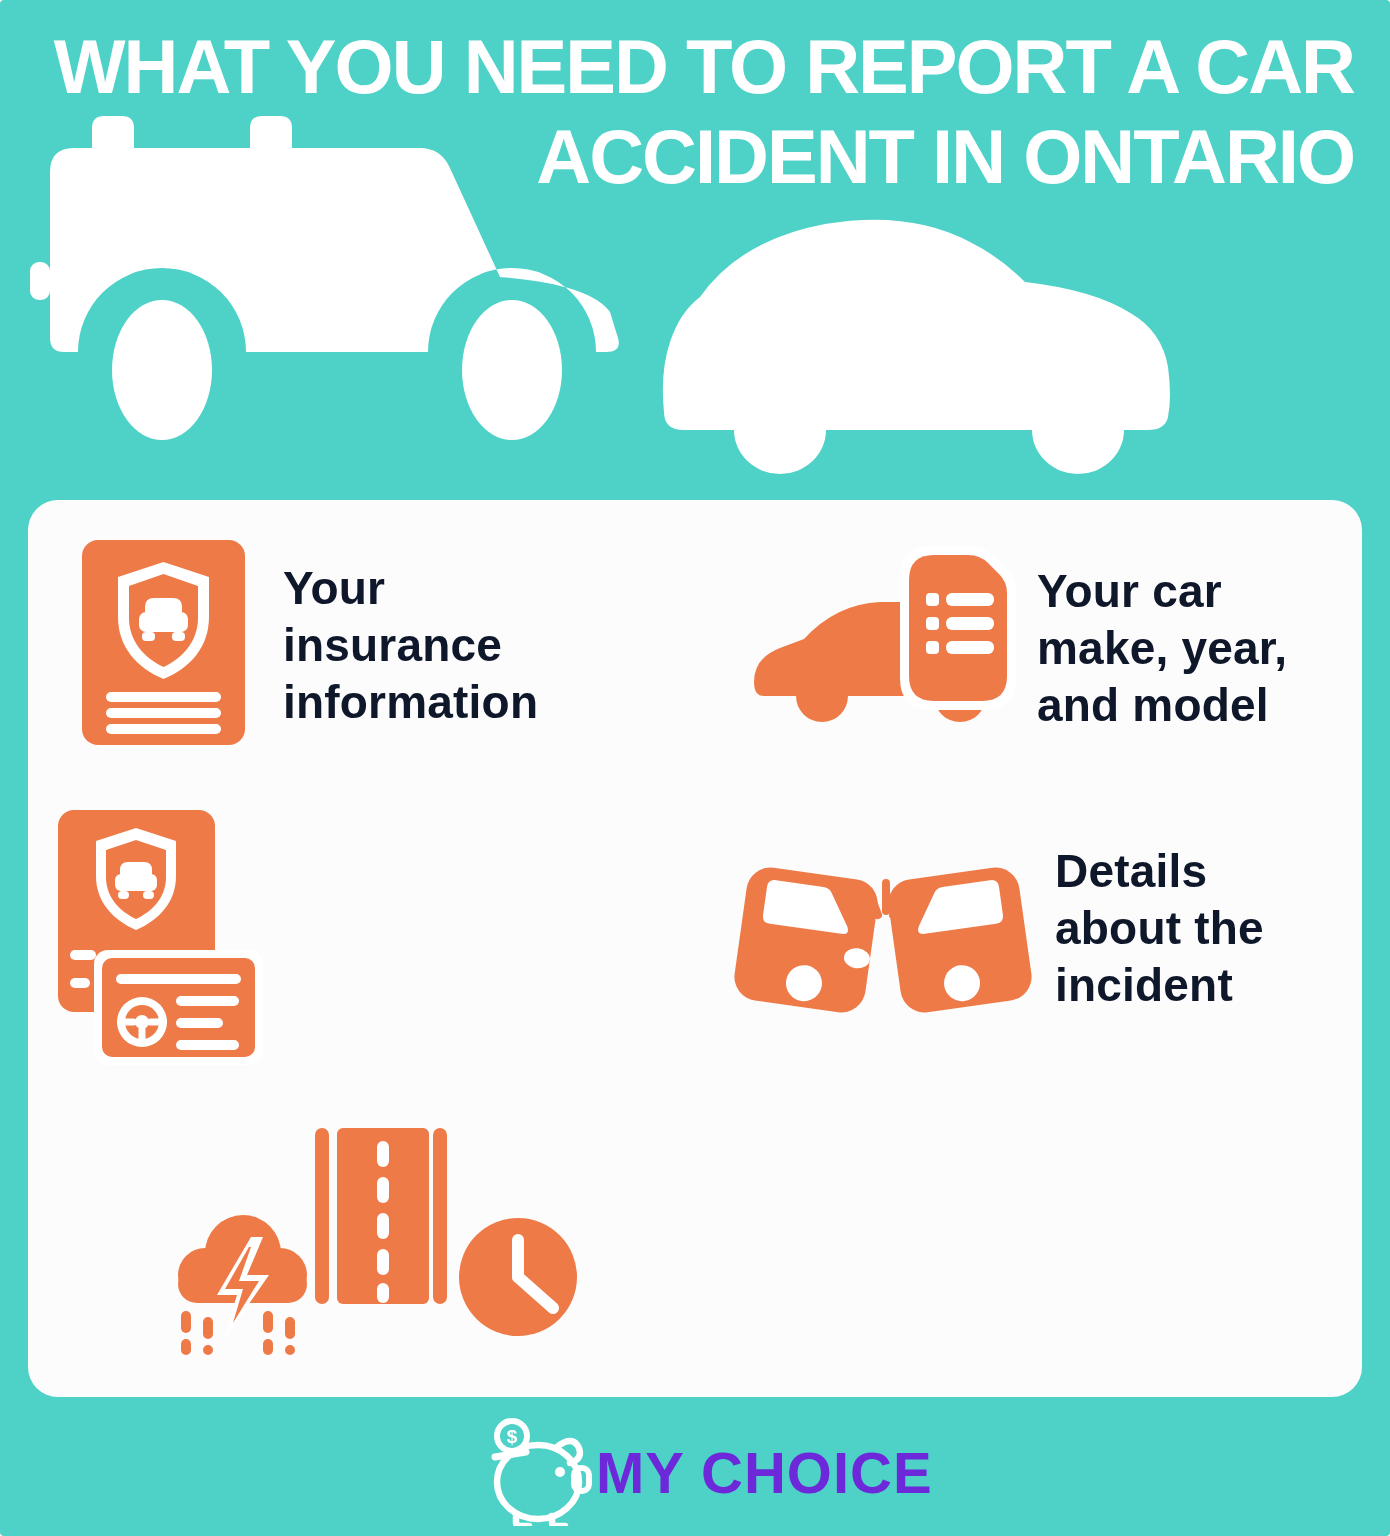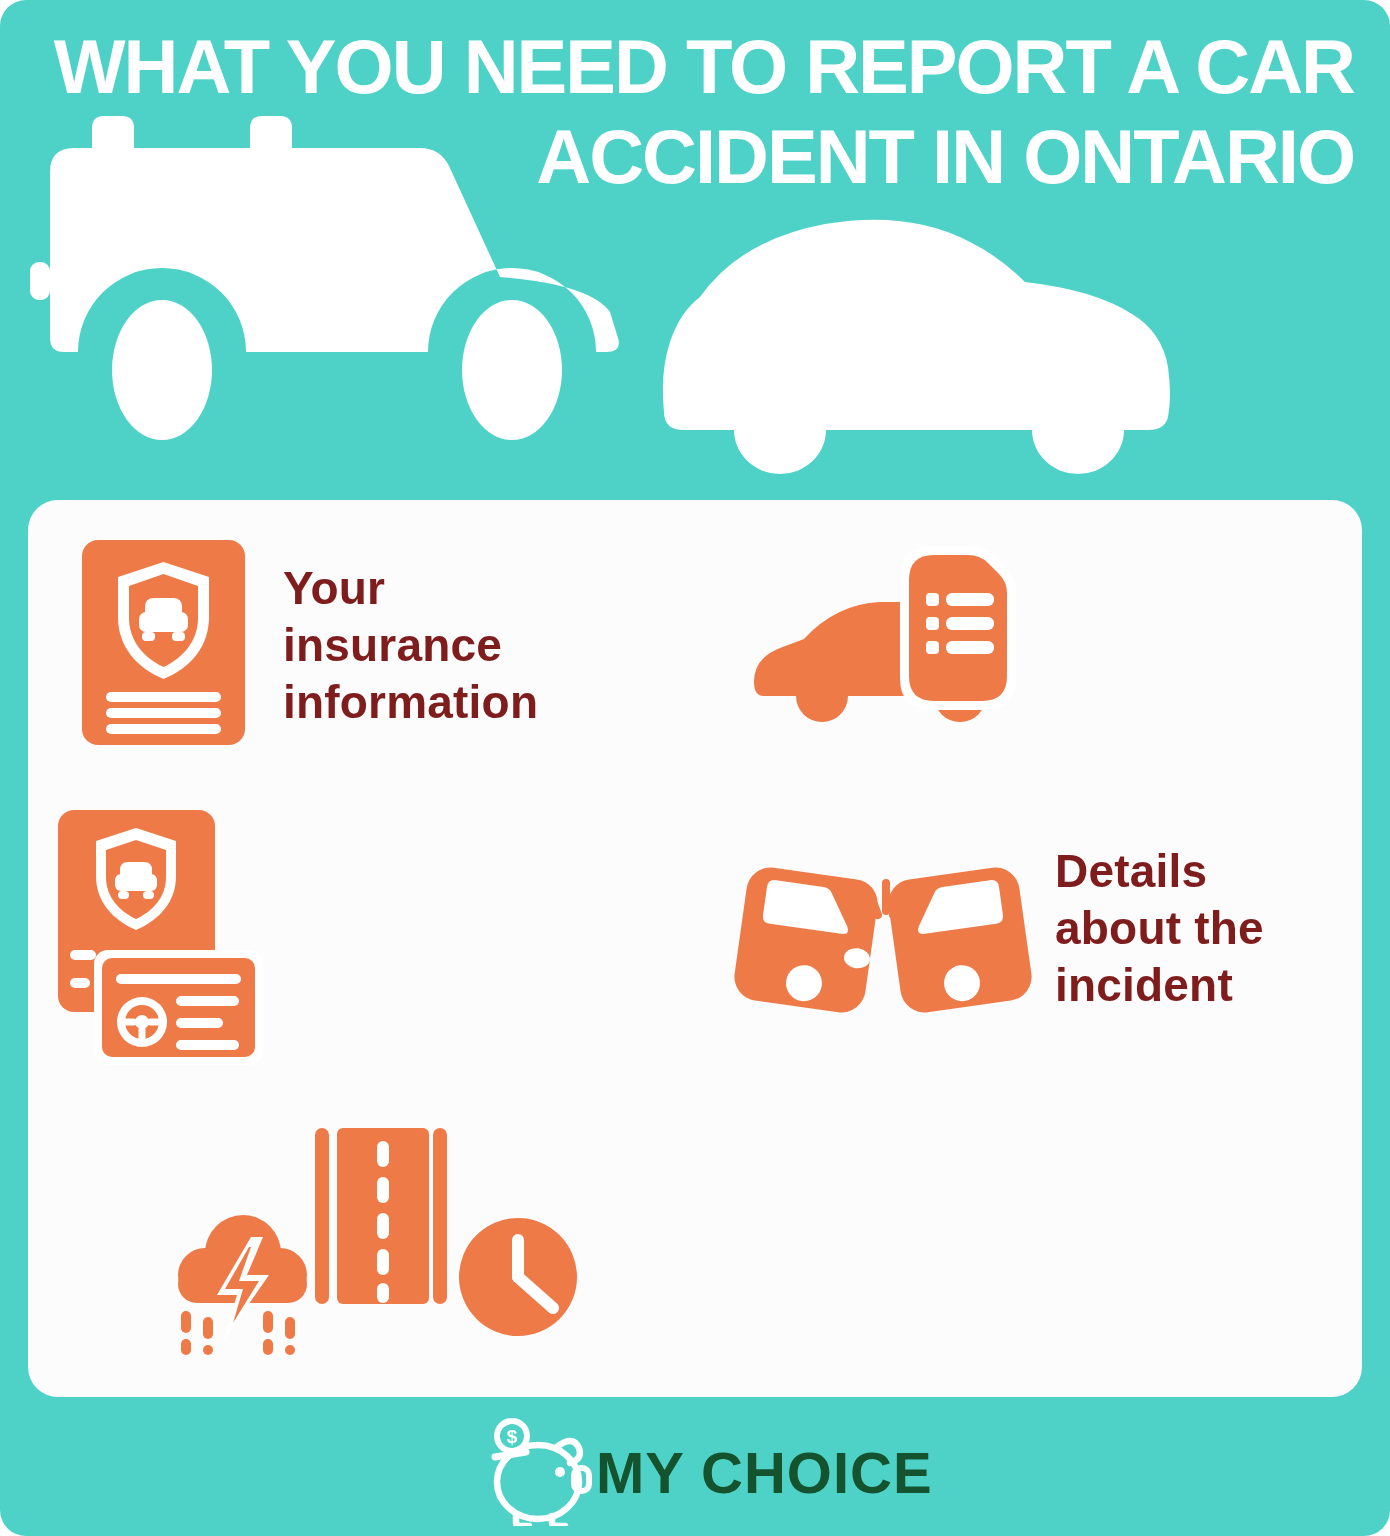--- a/index.html
+++ b/index.html
@@ -1,40 +1,40 @@
 <!DOCTYPE html>
 <html><head>
 <meta charset="utf-8">
 <style>
   html,body{margin:0;padding:0;background:#ffffff;}
   #poster{
     position:relative;width:1390px;height:1536px;
-    background:#4ED2C8;border-radius:26px;overflow:hidden;
+    background:#4ED2C8;border-radius:4px;overflow:hidden;
     font-family:"Liberation Sans","DejaVu Sans",sans-serif;
     text-decoration:underline;
   }
   .title{
     position:absolute;left:33px;right:36px;top:22px;
     text-align:right;color:#FFFFFF;font-weight:bold;
     font-size:76px;line-height:90px;letter-spacing:-2px;
     white-space:pre-line;
   }
   .card{
     position:absolute;left:28px;top:500px;width:1334px;height:897px;
     background:#FCFCFC;border-radius:30px;
   }
   .label{
-    position:absolute;color:#7f1d1d;font-weight:bold;
+    position:absolute;color:#0f172a;font-weight:bold;
     font-size:46px;line-height:57px;letter-spacing:.2px;
     white-space:pre-line;
   }
   .label-wide{line-height:55px;}
   .abs{position:absolute;display:block;}
   .brand{
-    position:absolute;left:596px;top:1438px;color:#14532d;
+    position:absolute;left:596px;top:1438px;color:#6d28d9;
     font-weight:bold;font-size:58px;line-height:70px;letter-spacing:1px;
   }
 </style>
 </head>
 <body>
 
 <div id="poster">
 
   <div class="title">WHAT YOU NEED TO REPORT A CAR
 ACCIDENT IN ONTARIO</div>
@@ -81,20 +81,23 @@
       L266,140 Q266,172 234,172 L182,172 Q150,172 150,140 Z"></path>
     <path fill="#EE7A48" d="M159,42 Q159,17 184,17 L218,17 Q230,17 238,25 L249,36 Q257,44 257,55
       L257,138 Q257,163 232,163 L184,163 Q159,163 159,138 Z"></path>
     <rect x="176" y="55" width="13" height="13" rx="4" fill="#FFFFFF"></rect>
     <rect x="196" y="55" width="48" height="13" rx="6" fill="#FFFFFF"></rect>
     <rect x="176" y="79" width="13" height="13" rx="4" fill="#FFFFFF"></rect>
     <rect x="196" y="79" width="48" height="13" rx="6" fill="#FFFFFF"></rect>
     <rect x="176" y="103" width="13" height="13" rx="4" fill="#FFFFFF"></rect>
     <rect x="196" y="103" width="48" height="13" rx="6" fill="#FFFFFF"></rect>
   </svg>
+  <div class="label" style="left:1037px;top:563px">Your car
+make, year,
+and model</div>
 
   <svg class="abs" style="left:58px;top:810px" width="205" height="255" viewBox="0 0 205 255">
     <rect x="0" y="0" width="157" height="202" rx="16" fill="#EE7A48"></rect>
     <path fill="#FFFFFF" d="M78,18 L118,31 V66 C118,92 101,110 78,120 C55,110 38,92 38,66 V31 Z"></path>
     <path fill="#EE7A48" d="M78,30 L108,40 V67 C108,87 95,101 78,109 C61,101 48,87 48,67 V40 Z"></path>
     <path fill="#FFFFFF" d="M62,60 Q62,52 70,52 H86 Q94,52 94,60 L94,64 H62 Z"></path>
     <rect x="57" y="64" width="42" height="17" rx="6" fill="#FFFFFF"></rect>
     <rect x="60" y="81" width="11" height="8" rx="4" fill="#FFFFFF"></rect>
     <rect x="85" y="81" width="11" height="8" rx="4" fill="#FFFFFF"></rect>
     <rect x="12" y="140" width="26" height="10" rx="5" fill="#FFFFFF"></rect>

